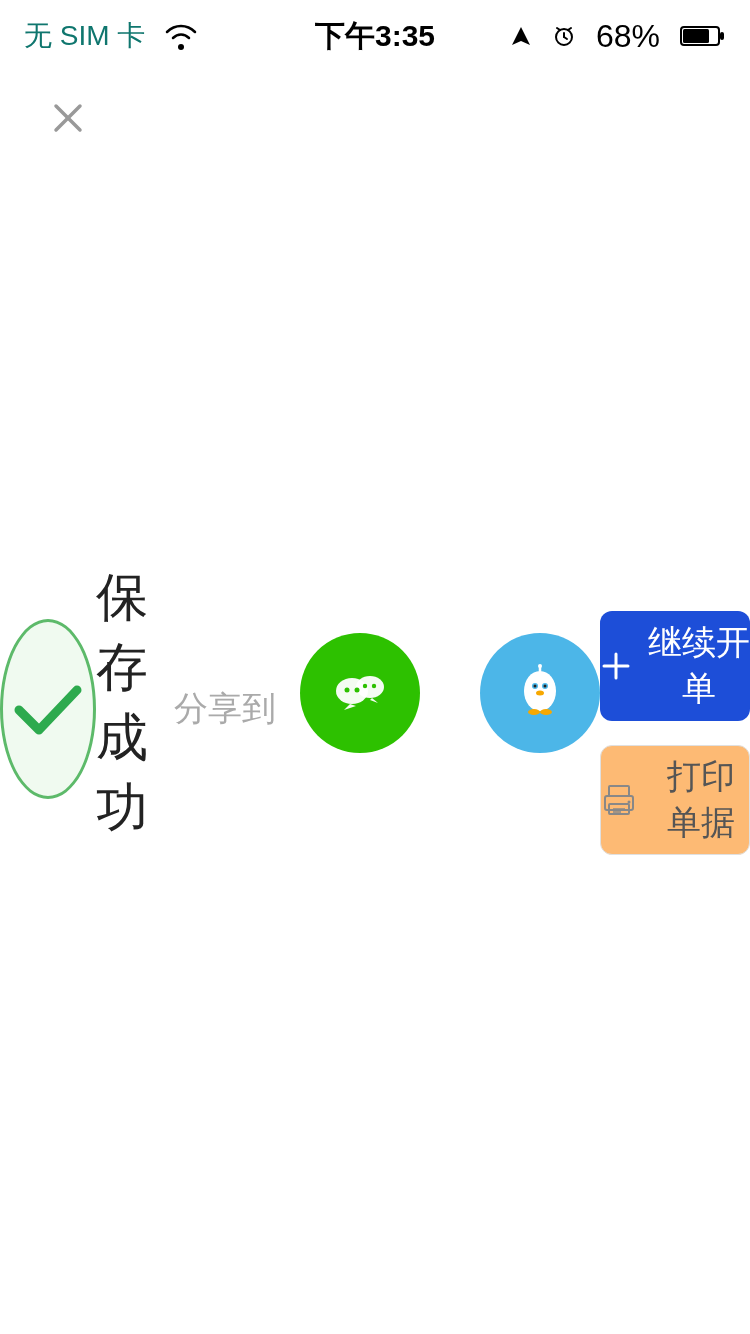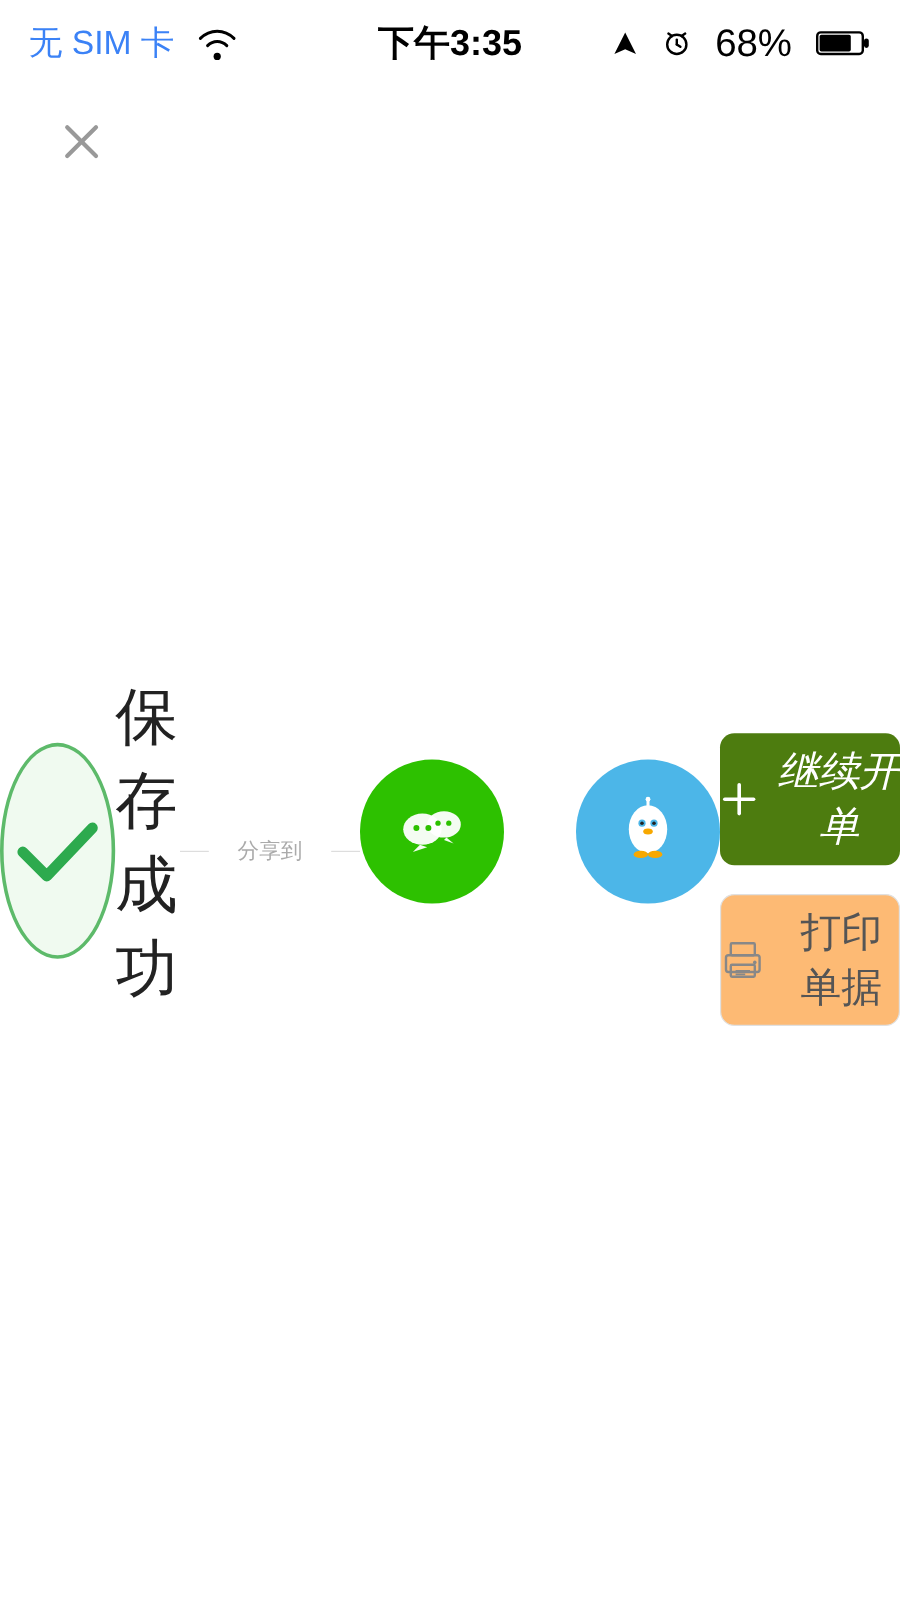--- a/index.html
+++ b/index.html
@@ -24,21 +24,21 @@
       padding: 0 24px;
       background: #ffffff;
     }
 
     .status-left {
       display: flex;
       align-items: center;
       gap: 18px;
       font-size: 28px;
       font-weight: 500;
-      color: #3b82f6;
+      color: #0f766e;
     }
 
     .status-center {
       font-size: 30px;
       font-weight: 600;
       color: #000;
       position: absolute;
       left: 50%;
       transform: translateX(-50%);
       top: 16px;
@@ -117,21 +117,21 @@
       margin-bottom: 48px;
     }
 
     .share-divider .line {
       flex: 1;
       height: 1px;
       background: #ddd;
     }
 
     .share-divider .label {
-      font-size: 18px;
+      font-size: 34px;
       color: #aaa;
       white-space: nowrap;
       font-family: Liberation Serif, serif;
     }
 
     
     .share-icons {
       display: flex;
       gap: 60px;
       align-items: center;
@@ -174,23 +174,22 @@
       align-items: center;
       justify-content: center;
       gap: 16px;
       font-size: 34px;
       cursor: pointer;
       border: none;
       outline: none;
     }
 
     .action-btn.primary {
-      background: #4d7c0f;
+      background: #1d4ed8;
       color: #fff;
-      font-style: italic;
     }
 
     .action-btn.secondary {
       background: #fdba74;
       color: #555;
       border: 1px solid #e0e0e0;
     }
 
     .action-btn svg {
       flex-shrink: 0;

